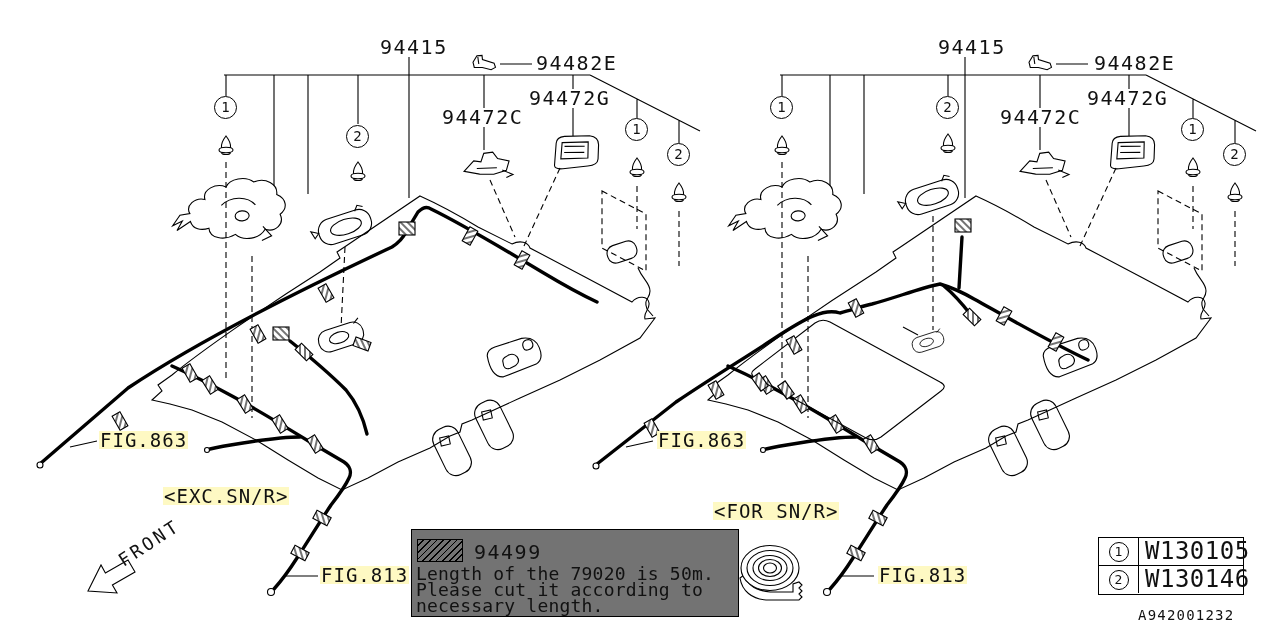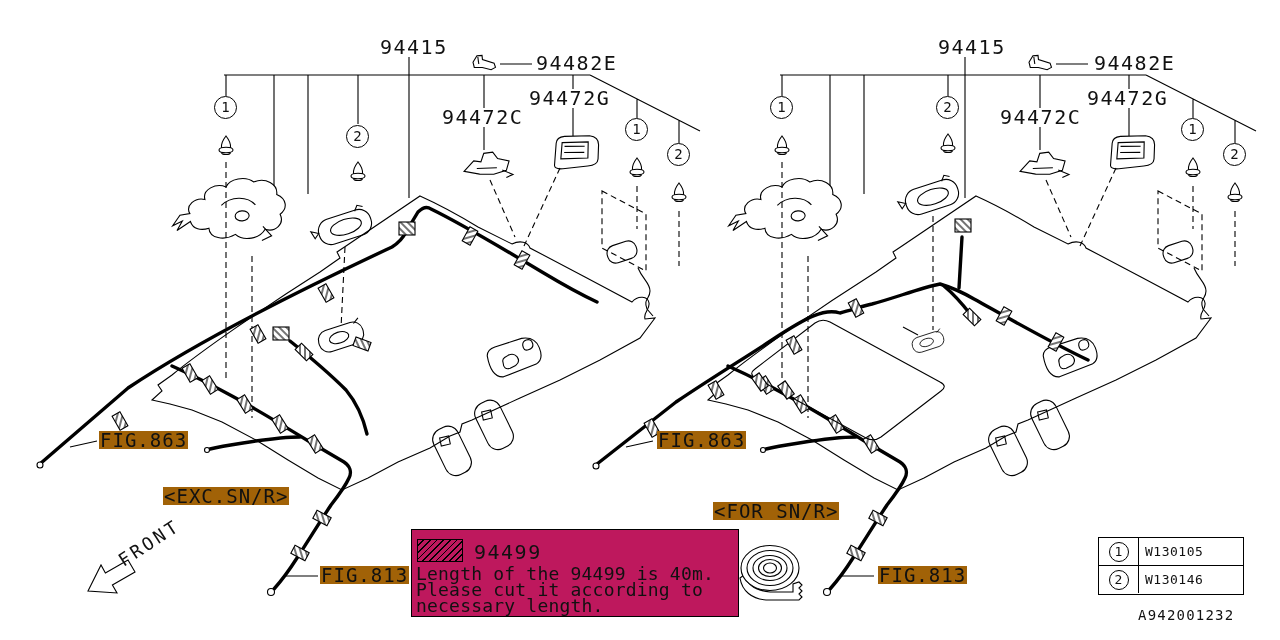--- a/index.html
+++ b/index.html
@@ -7,43 +7,43 @@
        font-family:"DejaVu Sans Mono","Liberation Mono",monospace;color:#111;overflow:hidden}
   svg.canvas{position:absolute;left:0;top:0}
   .ln{fill:none;stroke:#000;stroke-width:1.1}
   .thk{fill:none;stroke:#000;stroke-width:3.4;stroke-linecap:round}
   .dsh{fill:none;stroke:#000;stroke-width:1.1;stroke-dasharray:6 4}
   .wh{fill:#fff;stroke:#000;stroke-width:1.1}
   .hsq{fill:url(#hatch);stroke:#000;stroke-width:1.1}
   .lbl{position:absolute;font-size:20px;letter-spacing:1.5px;line-height:19px;
        background:#fff;padding:0 1px;white-space:nowrap}
   .lbl2{position:absolute;font-size:19px;letter-spacing:1px;line-height:18px;
-        background:#a16207;padding:0 1px;white-space:nowrap}
+        background:#fef9c3;padding:0 1px;white-space:nowrap}
   .co{position:absolute;width:23px;height:23px;box-sizing:border-box;border:1.4px solid #000;
       border-radius:50%;background:#fff;font-size:14px;line-height:20px;text-align:center}
   .front-label{position:absolute;left:120px;top:551px;font-size:18px;letter-spacing:3px;
        transform:rotate(-33deg);transform-origin:left center;white-space:nowrap}
   .legend{position:absolute;left:411px;top:529px;width:328px;height:88px;box-sizing:border-box;
-       border:1.6px solid #000;background:#be185d}
+       border:1.6px solid #000;background:#737373}
   .legend .swatch{position:absolute;left:5px;top:9px;width:46px;height:23px;box-sizing:border-box;
        border:1.3px solid #000;
        background:repeating-linear-gradient(135deg,transparent 0 3.4px,#000 3.4px 4.7px)}
   .legend .part{position:absolute;left:62px;top:10px;font-size:20px;letter-spacing:1.5px}
   .legend .note{position:absolute;left:4px;width:320px;font-size:18px;letter-spacing:0.2px;
        line-height:16px;white-space:nowrap}
   .legend svg{position:absolute;left:318px;top:14px}
   .ftable{position:absolute;left:1098px;top:537px;width:146px;height:58px;box-sizing:border-box;
        border:1.6px solid #000;background:#fff}
   .frow{position:relative;height:27px;width:100%}
   .frow.first{border-bottom:1.5px solid #000}
   .fcell-c{position:absolute;left:0;top:0;width:39px;height:100%;border-right:1.5px solid #000;
        display:flex;align-items:center;justify-content:center}
   .fco{width:20px;height:20px;box-sizing:border-box;border:1.3px solid #000;border-radius:50%;
        font-size:13px;line-height:17px;text-align:center}
-  .fcell-v{position:absolute;left:46px;top:0;font-size:13px;letter-spacing:0.5px;line-height:27px}
+  .fcell-v{position:absolute;left:46px;top:0;font-size:24px;letter-spacing:0.5px;line-height:27px}
   .footer-id{position:absolute;left:1138px;top:607px;font-size:14px;letter-spacing:1.2px}
 </style>
 </head>
 <body>
 
 <svg class="canvas" width="1280" height="640" viewBox="0 0 1280 640">
   <defs>
     <pattern id="hatch" patternUnits="userSpaceOnUse" width="5" height="5" patternTransform="rotate(-45)">
       <rect width="5" height="5" fill="#fff"></rect>
       <line x1="1" y1="0" x2="1" y2="5" stroke="#000" stroke-width="1.1"></line>
@@ -234,21 +234,21 @@
 <span class="lbl2" style="left:657px;top:431px">FIG.863</span>
 <span class="lbl2" style="left:878px;top:566px">FIG.813</span>
 <span class="lbl2" style="left:163px;top:487px">&lt;EXC.SN/R&gt;</span>
 <span class="lbl2" style="left:713px;top:502px">&lt;FOR SN/R&gt;</span>
 
 <span class="front-label">FRONT</span>
 
 <div class="legend">
   <div class="swatch"></div>
   <span class="part">94499</span>
-  <span class="note" style="top:36px">Length of the 94499 is 40m.</span>
+  <span class="note" style="top:36px">Length of the 79020 is 50m.</span>
   <span class="note" style="top:52px">Please cut it according to</span>
   <span class="note" style="top:68px">necessary length.</span>
   <svg width="84" height="66" viewBox="0 0 84 66">
     <path d="M10,34 C12,47 22,55 36,56 L69,56 L72,53 L69,50 L72,47 L69,44 L72,41 L69,38 L63,40 L63,48 L40,48 C28,47 18,42 14,31 Z" fill="#fff" stroke="#000" stroke-width="1.1"></path>
     <ellipse cx="40" cy="24" rx="29" ry="22.5" fill="#fff" stroke="#000" stroke-width="1.1"></ellipse>
     <ellipse cx="40" cy="24" rx="23" ry="17.5" fill="none" stroke="#000" stroke-width="1.1"></ellipse>
     <ellipse cx="40" cy="24" rx="17" ry="12.5" fill="none" stroke="#000" stroke-width="1.1"></ellipse>
     <ellipse cx="40" cy="24" rx="11.5" ry="8.5" fill="none" stroke="#000" stroke-width="1.1"></ellipse>
     <ellipse cx="40" cy="24" rx="6.5" ry="5" fill="none" stroke="#000" stroke-width="1.1"></ellipse>
   </svg>

